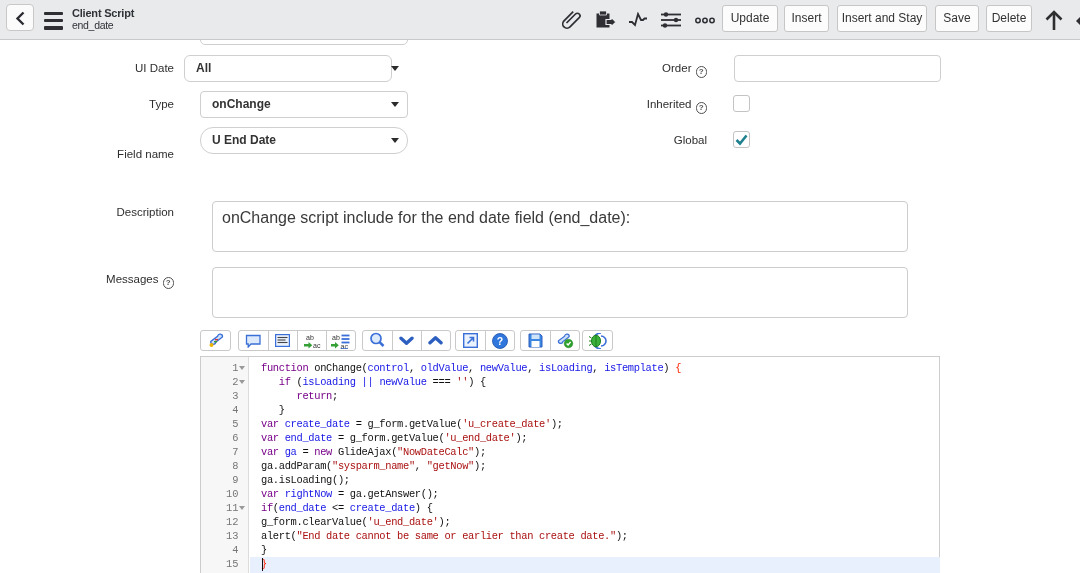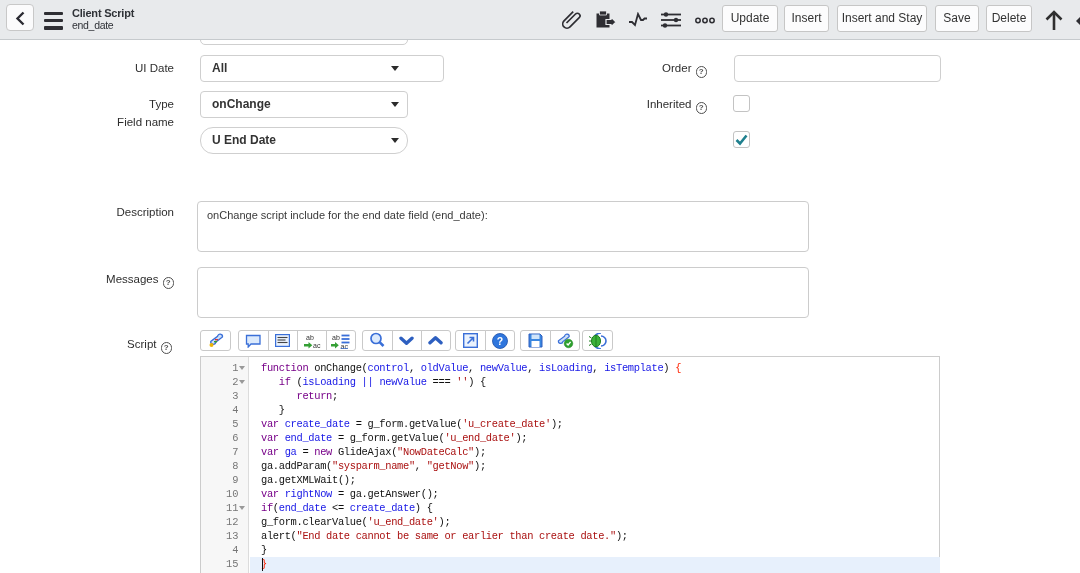--- a/index.html
+++ b/index.html
@@ -29,22 +29,22 @@
     border-radius:50%; font-size:8px; line-height:9.5px; text-align:center;
     color:#4f4f4f; vertical-align:-2px; margin-left:4px; font-weight:bold; }
 
   .sel, .inp { position:absolute; background:#fff; border:1px solid #cfcfcf;
     border-radius:4px; height:27px; }
   .sel { font-size:12px; font-weight:bold; color:#333; line-height:25px; padding-left:11px; }
   .tri { position:absolute; width:0; height:0; border-left:4.5px solid transparent;
     border-right:4.5px solid transparent; border-top:5.5px solid #2b2b2b; }
   .cb { position:absolute; width:17px; height:17px; background:#fff;
     border:1px solid #c3c3c3; border-radius:3px; }
-  .ta { position:absolute; left:197px; width:612px; background:#fff;
-    border:1px solid #cccccc; border-radius:4px; font-size:11px; color:#3a3a3a;
+  .ta { position:absolute; left:212px; width:696px; background:#fff;
+    border:1px solid #cccccc; border-radius:4px; font-size:16px; color:#3a3a3a;
     padding:7px 9px; }
 
   
   .tb { position:absolute; top:330px; height:21px; display:flex; }
   .tbb { height:21px; background:#fff; border:1px solid #c9c9c9;
     display:flex; align-items:center; justify-content:center; }
   .tbb + .tbb { margin-left:-1px; }
   .tbg-l { border-radius:3px 0 0 3px; }
   .tbg-r { border-radius:0 3px 3px 0; }
   .tbg-s { border-radius:3px; }
@@ -72,50 +72,50 @@
     background:#111; }
 </style>
 </head>
 <body>
 <div id="page">
 
   <div class="abs" style="left:200px; top:30px; width:208px; height:15px;
        border:1px solid #cfcfcf; border-radius:5px;"></div>
 
   <div class="lbl" style="left:0; top:62px; width:174px;">UI Date</div>
-  <div class="sel" style="left:200px; top:55px; width:244px;">All</div>
+  <div class="sel" style="left:184px; top:55px; width:208px;border-radius:6px;">All</div>
   <div class="tri" style="left:391px; top:66px;"></div>
 
   <div class="lbl" style="left:0; top:98px; width:174px;padding-left:22px;">Type</div>
   <div class="sel" style="left:200px; top:91px; width:208px;">onChange</div>
   <div class="tri" style="left:391px; top:102px;"></div>
 
-  <div class="lbl" style="left:0; top:116px; width:174px;">Field name</div>
+  <div class="lbl" style="left:0; top:148px; width:174px;">Field name</div>
   <div class="sel" style="left:200px; top:127px; width:208px;border-radius:13px;">U End Date</div>
   <div class="tri" style="left:391px; top:138px;"></div>
 
   <div class="lbl" style="left:0; top:62px; width:707px;">Order<span class="qc">?</span></div>
   <div class="inp" style="left:734px; top:55px; width:207px;"></div>
 
   <div class="lbl" style="left:0; top:98px; width:707px;">Inherited<span class="qc">?</span></div>
   <div class="cb" style="left:733px; top:95px;"></div>
 
+  <div class="lbl" style="left:0; top:134px; width:707px;">Global</div>
   <div class="cb" style="left:733px; top:131px;">
     <svg width="17" height="17" viewBox="0 0 17 17" style="position:absolute;left:-1px;top:-1px;">
       <polyline points="3.5,9 7,12.5 13.5,4.5" fill="none" stroke="#1f808e" stroke-width="2.6"></polyline>
     </svg>
   </div>
 
   <div class="lbl" style="left:0; top:206px; width:174px;">Description</div>
   <div class="ta" style="top:201px; height:51px;">onChange script include for the end date field (end_date):</div>
 
   <div class="lbl" style="left:0; top:273px; width:174px;">Messages<span class="qc">?</span></div>
   <div class="ta" style="top:267px; height:51px;"></div>
 
-  <div class="lbl" style="left:0; top:338px; width:172px;">Script<span class="qc">?</span></div>
 
   <div id="toolbar">
       <div class="tb" style="left: 200px;">
         <div class="tbb tbg-s" style="width: 30.5px;">
           <svg width="17" height="17" viewBox="0 0 17 17">
             <path d="M12.5 1.5 a2.5 2.5 0 0 1 2.5 2.5 l-6 6 a2.5 2.5 0 0 1 -5 0 l6 -6 a2.5 2.5 0 0 1 2.5 -2.5 z" fill="#cfe0f7" stroke="#3a6fd8" stroke-width="1.3" transform="rotate(8 8 8)"></path>
             <circle cx="4.5" cy="13" r="2" fill="#eab308"></circle>
             <rect x="8" y="7" width="3" height="1.4" fill="#d33"></rect>
             <rect x="7" y="9" width="3" height="1.4" fill="#2ea12e"></rect>
           </svg>
@@ -237,21 +237,21 @@
         <div class="cm cl" style="top:46px;">   }</div>
         <div class="cm lnum" style="top:60px;">5</div>
         <div class="cm cl" style="top:60px;"><span class="k">var</span> <span class="v">create_date</span> = g_form.getValue(<span class="s">'u_create_date'</span>);</div>
         <div class="cm lnum" style="top:74px;">6</div>
         <div class="cm cl" style="top:74px;"><span class="k">var</span> <span class="v">end_date</span> = g_form.getValue(<span class="s">'u_end_date'</span>);</div>
         <div class="cm lnum" style="top:88px;">7</div>
         <div class="cm cl" style="top:88px;"><span class="k">var</span> <span class="v">ga</span> = <span class="k">new</span> GlideAjax(<span class="s">"NowDateCalc"</span>);</div>
         <div class="cm lnum" style="top:102px;">8</div>
         <div class="cm cl" style="top:102px;">ga.addParam(<span class="s">"sysparm_name"</span>, <span class="s">"getNow"</span>);</div>
         <div class="cm lnum" style="top:116px;">9</div>
-        <div class="cm cl" style="top:116px;">ga.getXMLWait();</div>
+        <div class="cm cl" style="top:116px;">ga.isLoading();</div>
         <div class="cm lnum" style="top:130px;">10</div>
         <div class="cm cl" style="top:130px;"><span class="k">var</span> <span class="v">rightNow</span> = ga.getAnswer();</div>
         <div class="cm lnum" style="top:144px;">11</div>
         <div class="cm cl" style="top:144px;"><span class="k">if</span>(<span class="v">end_date</span> &lt;= <span class="v">create_date</span>) {</div>
         <div class="cm lnum" style="top:158px;">12</div>
         <div class="cm cl" style="top:158px;">g_form.clearValue(<span class="s">'u_end_date'</span>);</div>
         <div class="cm lnum" style="top:172px;">13</div>
         <div class="cm cl" style="top:172px;">alert(<span class="s">"End date cannot be same or earlier than create date."</span>);</div>
         <div class="cm lnum" style="top:186px;">4</div>
         <div class="cm cl" style="top:186px;">}</div>

